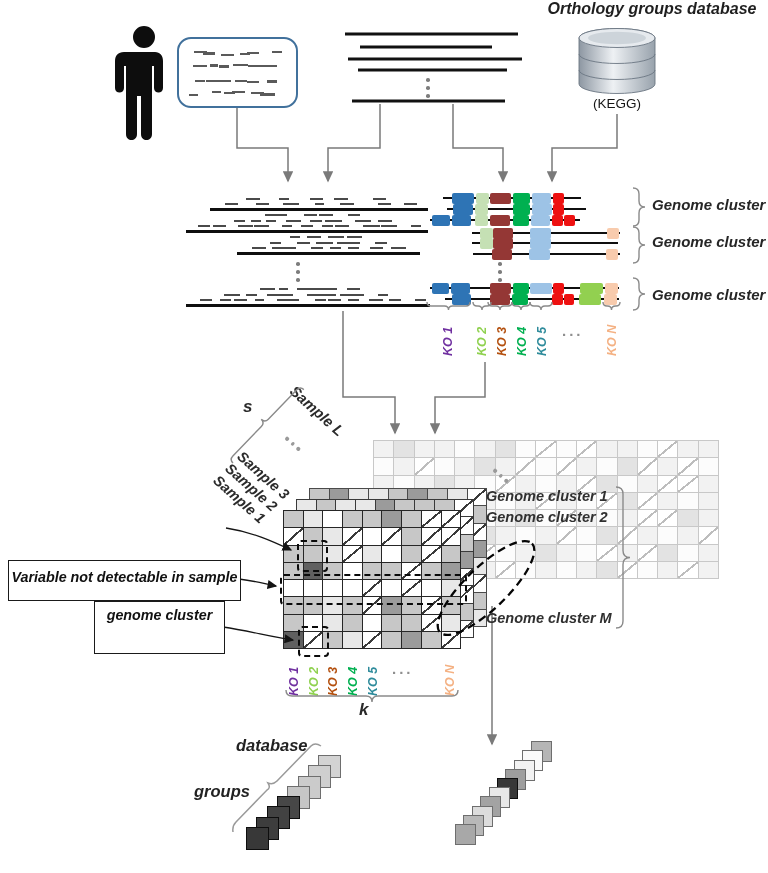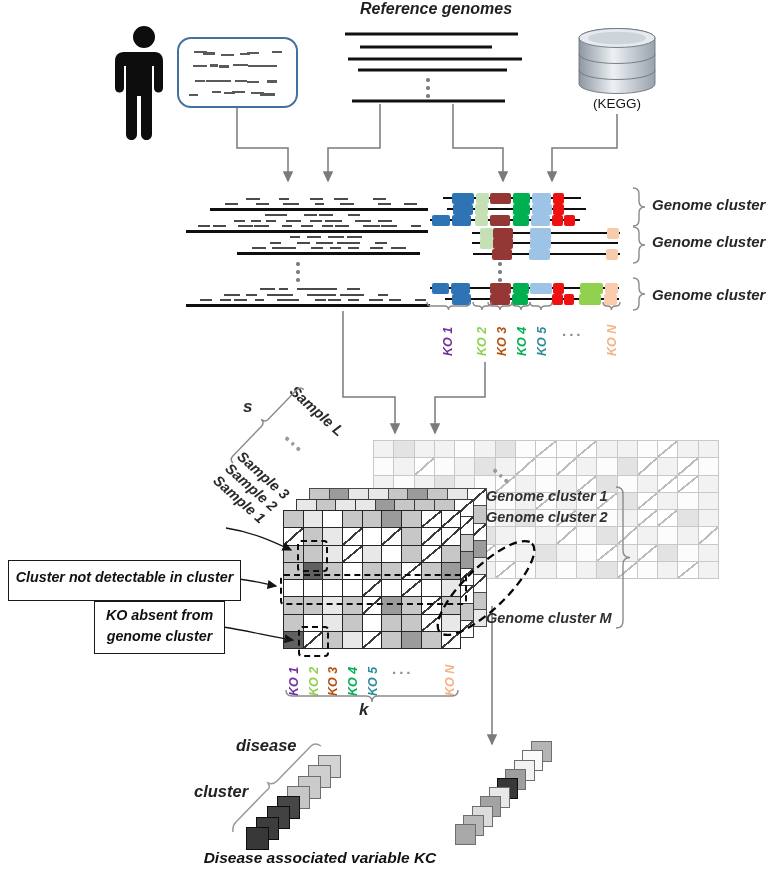--- a/index.html
+++ b/index.html
@@ -25,21 +25,21 @@
   .cd-label{font-style:italic;font-weight:600;font-size:16.5px;color:#222;}
   #overlay{position:absolute;left:0;top:0;z-index:40;pointer-events:none;}
   .sample-box{box-sizing:border-box;border:2.2px solid #41719C;border-radius:14px;background:#fff;}
   .kegg{font-size:13.5px;color:#161616;text-align:center;}
 </style>
 </head>
 <body>
 
 <div id="canvas">
 
-  <div class="abs title" style="left:340px;top:0px;width:192px;">Reference genomes</div>
+  <div class="abs title" style="left:536px;top:0px;width:232px;">Orthology groups database</div>
 
   <svg class="abs" style="left:112px;top:26px;" width="56" height="114" viewBox="0 0 50 114">
     <path d="M25,0a11,11 0 1 0 0,22 11,11 0 0 0 0-22z M14,26h22c5,0 8,3.5 8,9v27c0,6-9,6-9,0V40h-2v68c0,8-11,8-11,0V70h-4v38c0,8-11,8-11,0V40H5v22c0,6-9,6-9,0V35c0-5.5 3-9 9-9z" transform="translate(4,0)" fill="#0d0d0d"></path>
   </svg>
 
   <div class="abs sample-box" style="left:177px;top:37px;width:121px;height:71px;"></div>
   <div class="abs" id="box-dashes" style="left:0;top:0;">
       <div style="position: absolute; left: 193.891px; top: 50.8791px; width: 12.8284px; height: 2.2px; background: rgb(90, 90, 90);"></div>
       <div style="position: absolute; left: 202.703px; top: 52.3687px; width: 12.3623px; height: 2.2px; background: rgb(90, 90, 90);"></div>
       <div style="position: absolute; left: 220.728px; top: 53.6225px; width: 13.0407px; height: 2.2px; background: rgb(90, 90, 90);"></div>
@@ -657,23 +657,22 @@
   <div class="abs" id="ko-bottom">
       <div style="position: absolute; left: 287px; top: 696px; font-style: italic; font-weight: 700; font-size: 12.5px; white-space: nowrap; transform: rotate(-90deg); transform-origin: 0px 0px; color: rgb(112, 48, 160);">KO 1</div>
       <div style="position: absolute; left: 307px; top: 696px; font-style: italic; font-weight: 700; font-size: 12.5px; white-space: nowrap; transform: rotate(-90deg); transform-origin: 0px 0px; color: rgb(143, 209, 79);">KO 2</div>
       <div style="position: absolute; left: 326px; top: 696px; font-style: italic; font-weight: 700; font-size: 12.5px; white-space: nowrap; transform: rotate(-90deg); transform-origin: 0px 0px; color: rgb(180, 80, 15);">KO 3</div>
       <div style="position: absolute; left: 346px; top: 696px; font-style: italic; font-weight: 700; font-size: 12.5px; white-space: nowrap; transform: rotate(-90deg); transform-origin: 0px 0px; color: rgb(0, 176, 80);">KO 4</div>
       <div style="position: absolute; left: 366px; top: 696px; font-style: italic; font-weight: 700; font-size: 12.5px; white-space: nowrap; transform: rotate(-90deg); transform-origin: 0px 0px; color: rgb(46, 139, 155);">KO 5</div>
       <div style="position: absolute; left: 443px; top: 696px; font-style: italic; font-weight: 700; font-size: 12.5px; white-space: nowrap; transform: rotate(-90deg); transform-origin: 0px 0px; color: rgb(244, 177, 131);">KO N</div>
     </div>
   <div class="abs dots" style="left:392px;top:660px;">...</div>
 
-  <div class="abs ann-box" style="left:8px;top:560px;width:231px;height:33px;padding-top:6px;">Cluster not detectable in cluster</div>
+  <div class="abs ann-box" style="left:8px;top:560px;width:231px;height:33px;padding-top:6px;">Variable not detectable in sample</div>
   <div class="abs ann-box" style="left:94px;top:601px;width:129px;height:48px;padding-top:3px;">
-    <div>KO absent from</div>
     <div>genome cluster</div>
   </div>
 
   <div class="abs" id="stack-left">
       <div style="position: absolute; left: 318.1px; top: 754.9px; width: 23px; height: 23px; box-sizing: border-box; background: rgb(211, 211, 211); border: 1.2px solid rgb(110, 110, 110);"></div>
       <div style="position: absolute; left: 307.8px; top: 765.2px; width: 23px; height: 23px; box-sizing: border-box; background: rgb(207, 207, 207); border: 1.2px solid rgb(110, 110, 110);"></div>
       <div style="position: absolute; left: 297.5px; top: 775.5px; width: 23px; height: 23px; box-sizing: border-box; background: rgb(203, 203, 203); border: 1.2px solid rgb(110, 110, 110);"></div>
       <div style="position: absolute; left: 287.2px; top: 785.8px; width: 23px; height: 23px; box-sizing: border-box; background: rgb(198, 198, 198); border: 1.2px solid rgb(110, 110, 110);"></div>
       <div style="position: absolute; left: 276.9px; top: 796.1px; width: 23px; height: 23px; box-sizing: border-box; background: rgb(71, 71, 71); border: 1.2px solid rgb(14, 14, 14);"></div>
       <div style="position: absolute; left: 266.6px; top: 806.4px; width: 23px; height: 23px; box-sizing: border-box; background: rgb(66, 66, 66); border: 1.2px solid rgb(14, 14, 14);"></div>
@@ -685,23 +684,22 @@
       <div style="position: absolute; left: 522.2px; top: 750.4px; width: 21px; height: 21px; box-sizing: border-box; background: rgb(250, 250, 250); border: 1.2px solid rgb(110, 110, 110);"></div>
       <div style="position: absolute; left: 513.8px; top: 759.6px; width: 21px; height: 21px; box-sizing: border-box; background: rgb(242, 242, 242); border: 1.2px solid rgb(110, 110, 110);"></div>
       <div style="position: absolute; left: 505.4px; top: 768.8px; width: 21px; height: 21px; box-sizing: border-box; background: rgb(158, 158, 158); border: 1.2px solid rgb(110, 110, 110);"></div>
       <div style="position: absolute; left: 497px; top: 778px; width: 21px; height: 21px; box-sizing: border-box; background: rgb(56, 56, 56); border: 1.2px solid rgb(14, 14, 14);"></div>
       <div style="position: absolute; left: 488.6px; top: 787.2px; width: 21px; height: 21px; box-sizing: border-box; background: rgb(232, 232, 232); border: 1.2px solid rgb(110, 110, 110);"></div>
       <div style="position: absolute; left: 480.2px; top: 796.4px; width: 21px; height: 21px; box-sizing: border-box; background: rgb(163, 163, 163); border: 1.2px solid rgb(110, 110, 110);"></div>
       <div style="position: absolute; left: 471.8px; top: 805.6px; width: 21px; height: 21px; box-sizing: border-box; background: rgb(220, 220, 220); border: 1.2px solid rgb(110, 110, 110);"></div>
       <div style="position: absolute; left: 463.4px; top: 814.8px; width: 21px; height: 21px; box-sizing: border-box; background: rgb(184, 184, 184); border: 1.2px solid rgb(110, 110, 110);"></div>
       <div style="position: absolute; left: 455px; top: 824px; width: 21px; height: 21px; box-sizing: border-box; background: rgb(168, 168, 168); border: 1.2px solid rgb(110, 110, 110);"></div>
     </div>
-  <div class="abs cd-label" style="left:236px;top:736px;">disease</div>
-  <div class="abs cd-label" style="left:194px;top:782px;">cluster</div>
-  <div class="abs caption" style="left:150px;top:849px;width:340px;">Disease associated variable KC</div>
+  <div class="abs cd-label" style="left:236px;top:736px;">database</div>
+  <div class="abs cd-label" style="left:194px;top:782px;">groups</div>
 
   <svg id="overlay" width="768" height="873" viewBox="0 0 768 873">
     <defs>
       <marker id="ag" markerWidth="8" markerHeight="7" refX="6.5" refY="3.5" orient="auto">
           <path d="M0,0L7.5,3.5L0,7z" fill="#7a7a7a"></path>
         </marker>
       <marker id="ab" markerWidth="8" markerHeight="7" refX="6.5" refY="3.5" orient="auto">
           <path d="M0,0L7.5,3.5L0,7z" fill="#141414"></path>
         </marker>
     </defs>

